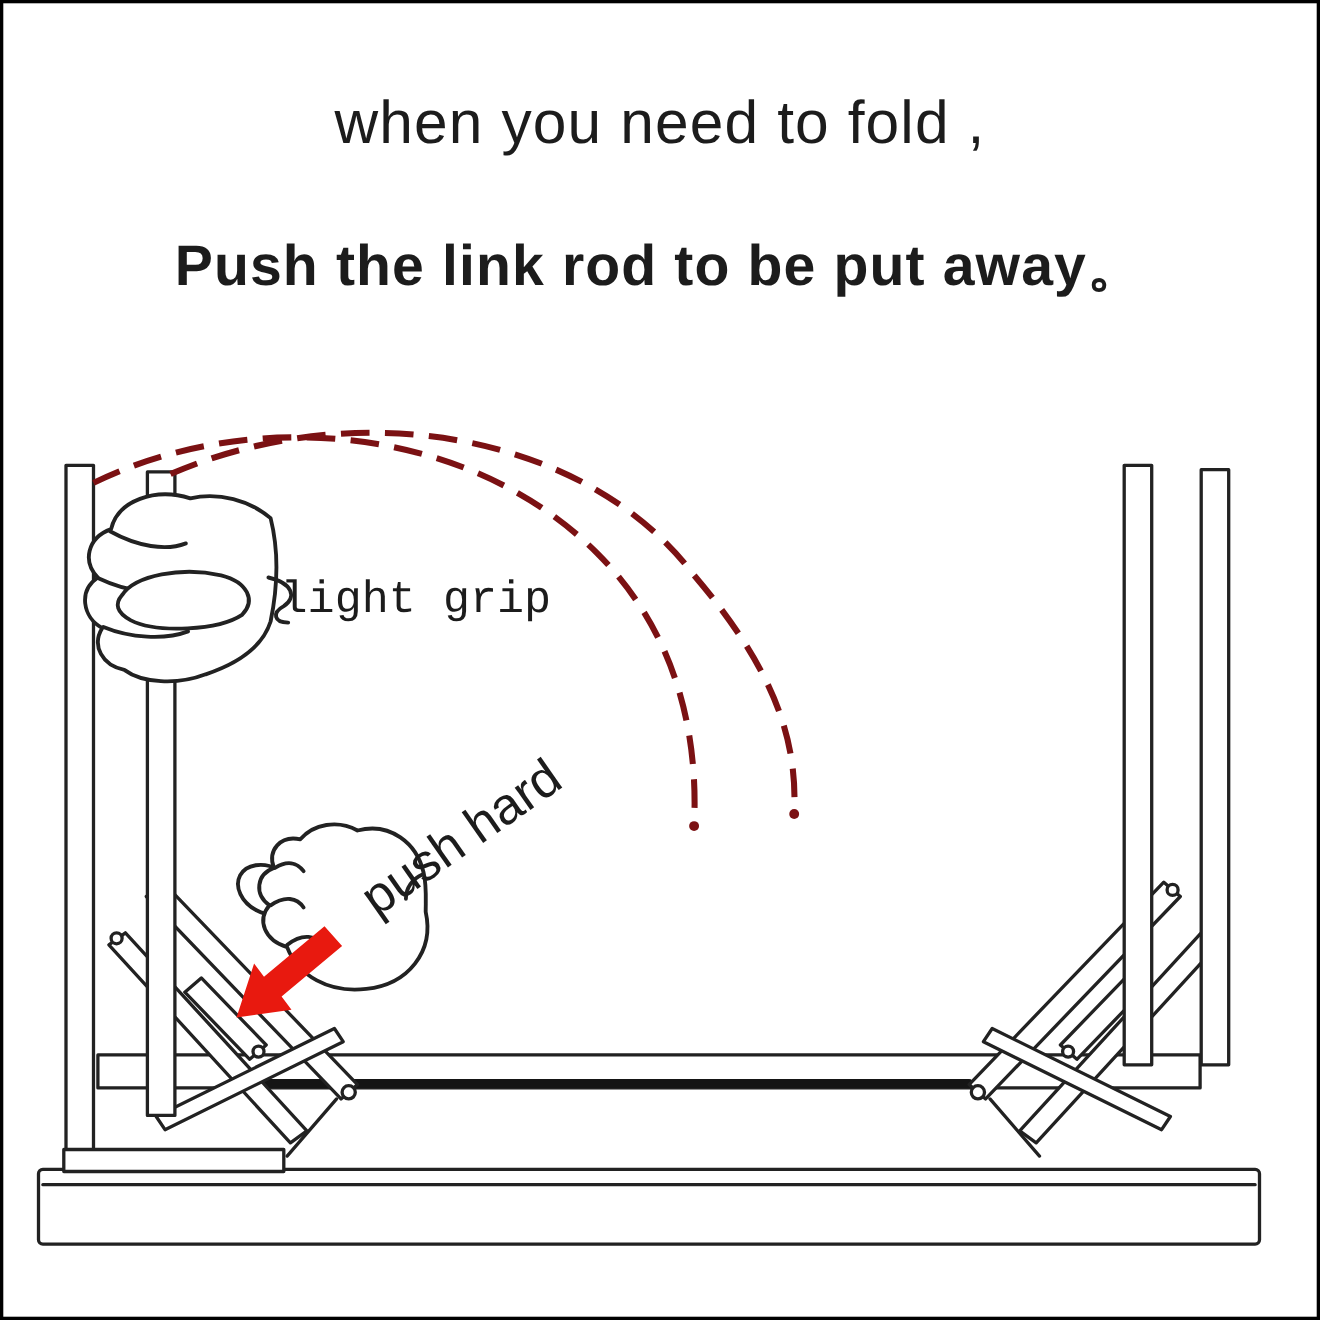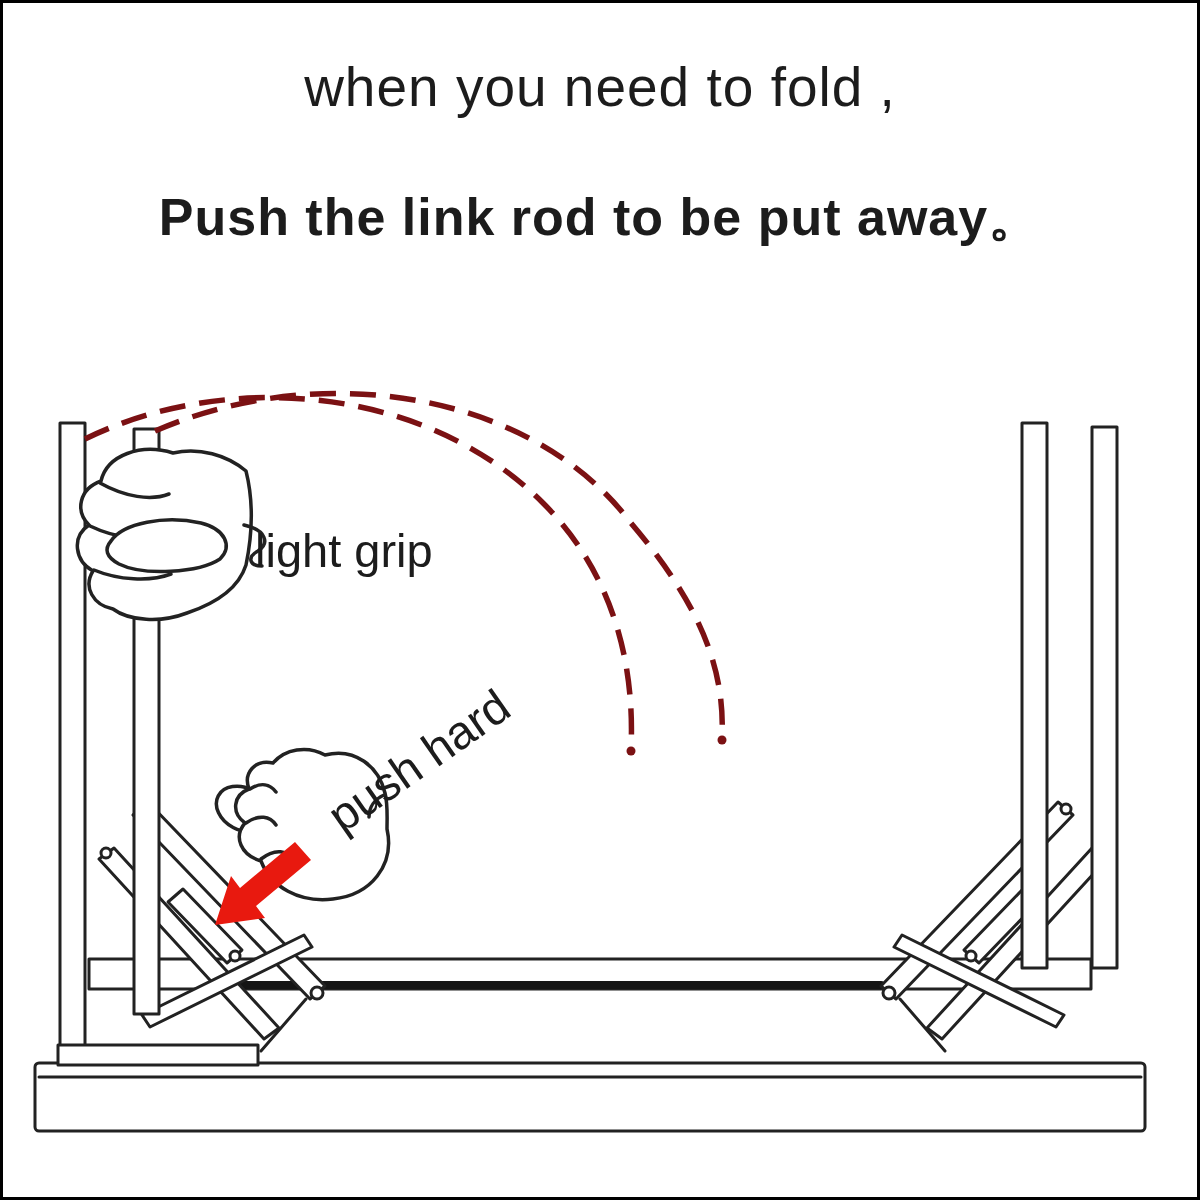--- a/index.html
+++ b/index.html
@@ -4,25 +4,25 @@
 <style>
   * { margin:0; padding:0; box-sizing:border-box; }
   html,body { background:#ffffff; font-family:"Liberation Sans", sans-serif; }
   .canvas {
     position:relative; width:1200px; height:1200px;
     background:var(--background,#ffffff);
     border:3px solid var(--border,#000000);
     overflow:hidden;
   }
   svg.illustration { position:absolute; left:0; top:0; width:1200px; height:1200px; }
-  .title { position:absolute; width:100%; text-align:center; color:#1c1c1c; letter-spacing:1px; }
+  .title { position:absolute; width:100%; text-align:center; color:#1c1c1c; letter-spacing:1px;margin-top:24px; }
   .line1 { top:52px;  font-size:55px; }
   .line2 { top:180px; font-size:52px;font-weight:bold; }
   .label { position:absolute; color:#1c1c1c; white-space:nowrap; }
-  .grip  { left:252px; top:520px; font-size:47px; }
+  .grip  { left:252px; top:520px; font-size:41px;font-family:Liberation Mono, monospace; }
   .push  { left:330px; top:790px; font-size:47px; transform:rotate(-35deg); transform-origin:left center; }
 </style>
 </head>
 <body>
 
 <div class="canvas">
 
   <div class="title line1">when you need to fold ,</div>
   <div class="title line2">Push the link rod to be put away。</div>
 

